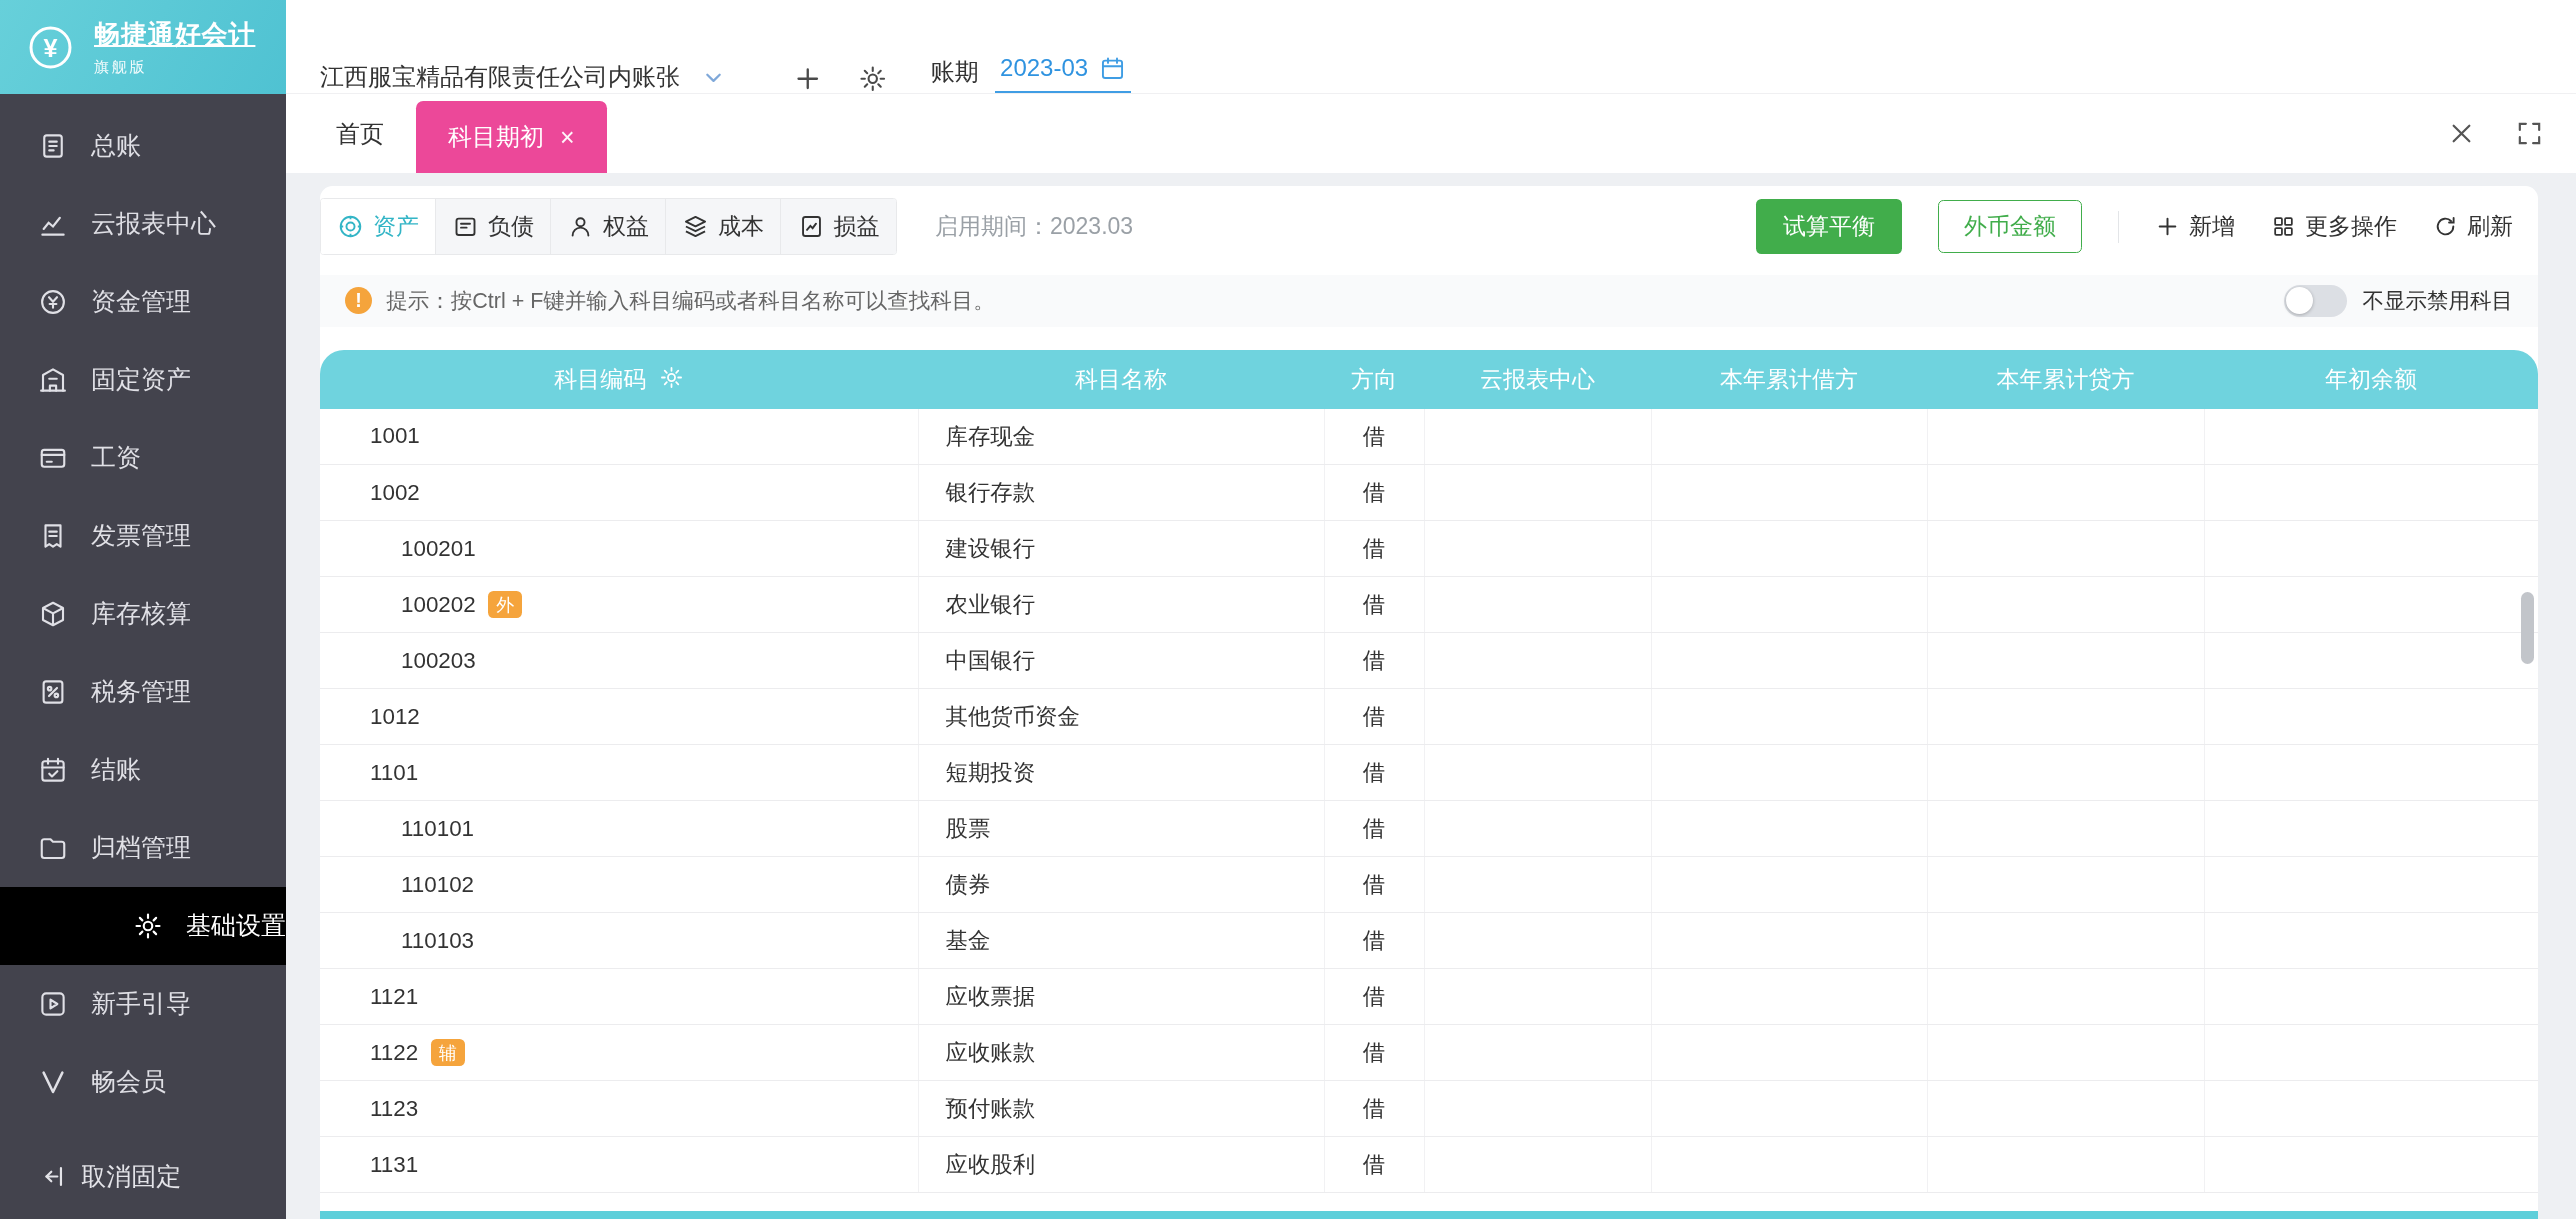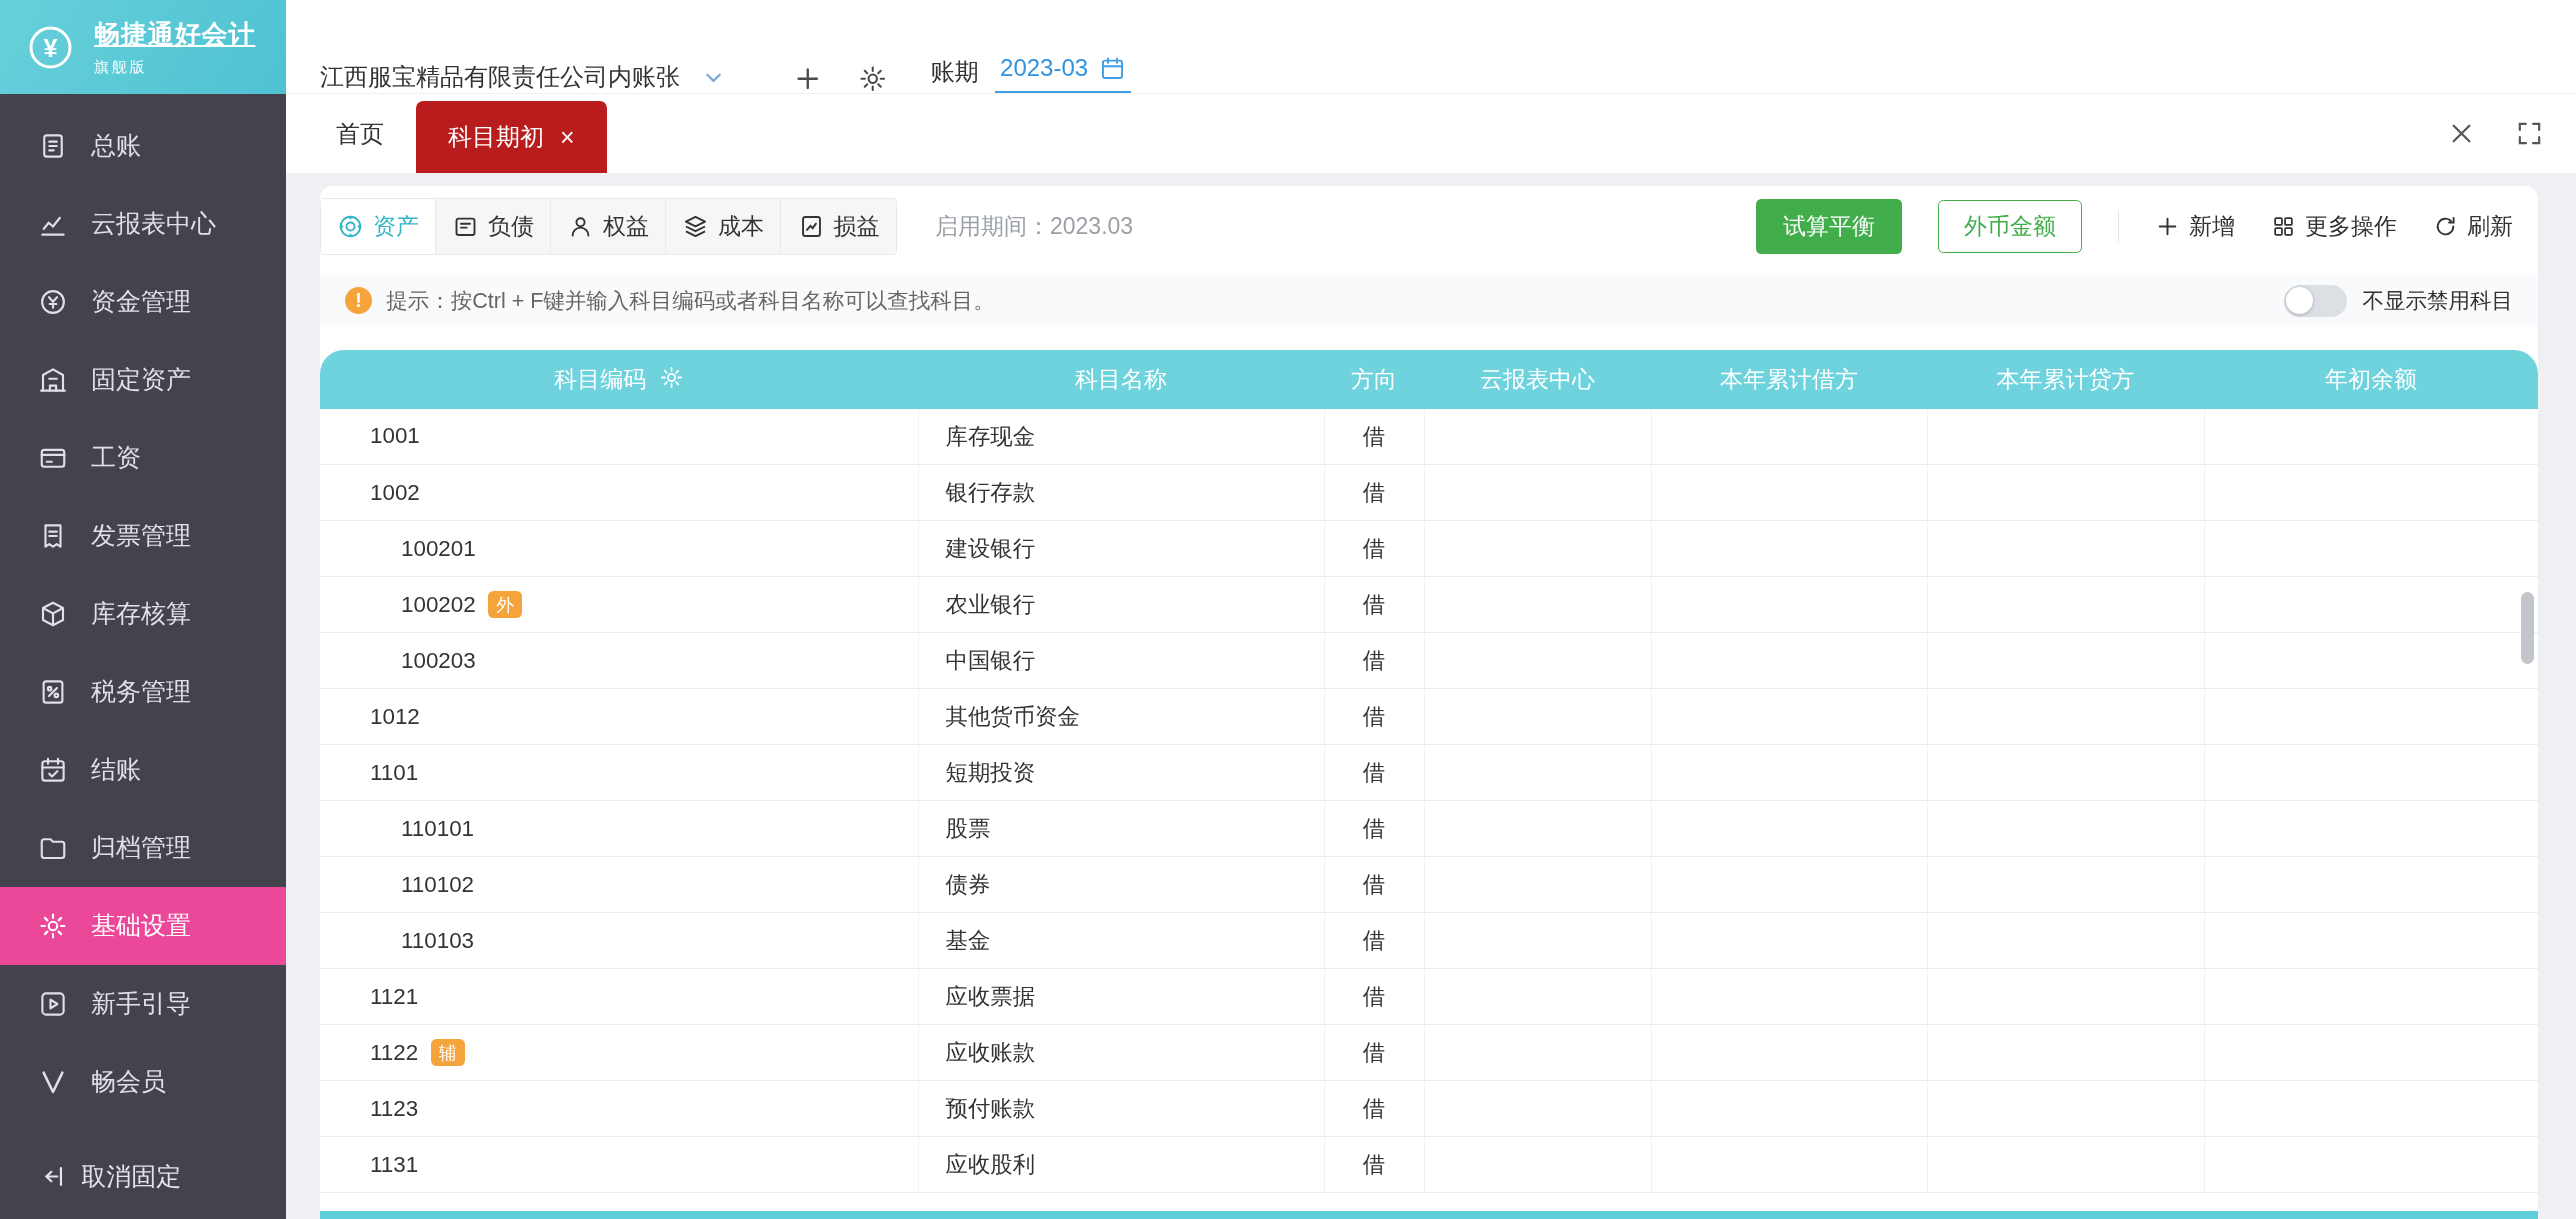--- a/index.html
+++ b/index.html
@@ -10,21 +10,21 @@
 
   
   .sidebar { width:286px; min-width:286px; background:#43434d; display:flex; flex-direction:column; color:#e4e4e9; }
   .logo { height:94px; background:linear-gradient(120deg,#67d0da,#4fc2d2); display:flex; align-items:center; gap:16px; padding-left:23px; }
   .logo-mark svg { width:55px; height:55px; display:block; }
   .brand-name { font-size:26px; font-weight:bold; color:#fff; letter-spacing:0.9px;text-decoration:underline; }
   .brand-edition { font-size:15px; color:rgba(255,255,255,.92); margin-top:6.3px; letter-spacing:2.7px; }
 
   .menu { flex:0 0 auto; padding-top:12.5px; }
   .menu-item { height:78px; display:flex; align-items:center; gap:23px; padding-left:38px; font-size:25px; cursor:pointer; color:#e0e0e6; }
-  .menu-item.active { background:#ec4899; color:#fff; }
+  .menu-item.active { background:#000000; color:#fff;justify-content:flex-end; }
   .icn { display:inline-flex; }
   .icn svg { width:100%; height:100%; }
   .menu-item .icn { width:30px; height:30px; }
   .pin-row { margin-top:auto; height:86px; display:flex; align-items:center; gap:14.3px; padding-left:38px; font-size:25px; cursor:pointer; }
   .pin-row .icn { width:29px; height:29px; }
 
   
   .main { flex:1; display:flex; flex-direction:column; min-width:0; }
 
   .topbar { height:94px; background:#fff; display:flex; align-items:flex-end; padding:0 39px 0 34px; border-bottom:0.9px solid #f0f0f2; }
@@ -41,21 +41,21 @@
   .topbar-right { margin-left:auto; display:flex; align-items:center; }
   .support { display:flex; align-items:center; gap:12.5px; font-size:23px; cursor:pointer; color:#333; }
   .support .icn { width:29px; height:29px; color:#444; }
   .avatar { width:52px; height:52px; border-radius:50%; background:#e9ebef; display:flex; align-items:center; justify-content:center; margin-left:41px; cursor:pointer; }
   .avatar svg { width:30px; height:30px; color:#b3b9c3; }
   .username { font-size:23px; margin-left:14.3px; }
 
   .tabbar { height:79px; background:#fff; display:flex; align-items:stretch; padding-left:18px; position:relative; }
   #tab-strip { display:flex; align-items:stretch; }
   .tab { display:flex; align-items:center; gap:16px; padding:0 32px; font-size:24px; color:#333; cursor:pointer; }
-  .tab.active { background:#b91c1c; color:#fff; border-radius:7.2px 7.2px 0 0;margin-top:7px; }
+  .tab.active { background:#ec4899; color:#fff; border-radius:7.2px 7.2px 0 0;margin-top:7px; }
   .tab-close { font-size:25px; line-height:1; opacity:.95; }
   .tab-tools { position:absolute; right:32px; top:0; height:100%; display:flex; align-items:center; gap:39px; color:#555; }
   .tab-tools .icn { width:29px; height:29px; cursor:pointer; }
 
   .content { flex:1; padding:12.5px 38px 0 34px; min-height:0; }
   .panel { background:#fff; border-radius:12.5px 12.5px 0 0; height:100%; position:relative; overflow:hidden; display:flex; flex-direction:column; }
 
   .cat-row { display:flex; align-items:stretch; margin-top:12.5px; height:57px; flex:0 0 auto; }
   .cat-tabs { display:flex; border:0.9px solid #e8e9eb; border-radius:3.6px; overflow:hidden; }
   .cat-tab { width:115px; display:flex; align-items:center; justify-content:center; gap:9px; font-size:23px; background:#f5f6f8; color:#333; border-right:0.9px solid #e8e9eb; cursor:pointer; }

